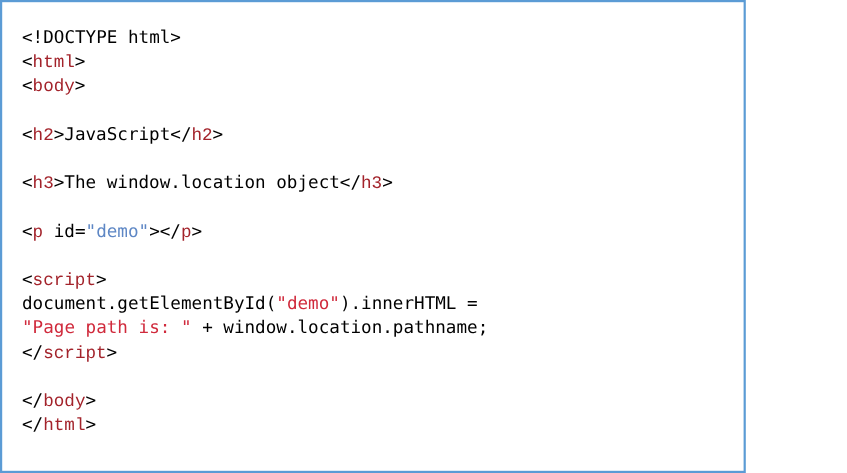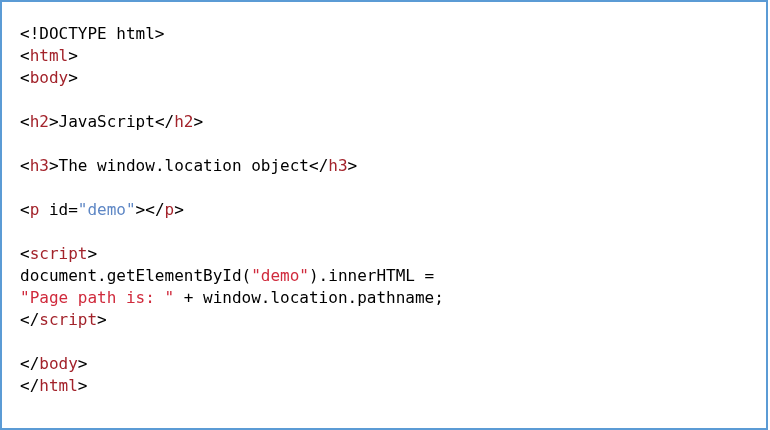--- a/index.html
+++ b/index.html
@@ -6,37 +6,37 @@
     --plain: #000000;
     --tag: #a3232b;
     --string: #d02a3c;
     --attr-value: #5e87c5;
     --border-color: #5b9bd5;
     --bg: #ffffff;
   }
   * { margin: 0; padding: 0; box-sizing: border-box; }
   html, body { background: #ffffff; }
   .code-window {
-    width: 768px;
+    width: 678px;
     height: 430px;
     background: var(--bg);
     border: 2px solid var(--border-color);
     overflow: hidden;
   }
   .code-block {
     padding: 21px 18px 0 18px;
     font-family: "DejaVu Sans Mono", "Liberation Mono", monospace;
     font-size: 16px;
     line-height: 22px;
     white-space: pre;
     color: var(--plain);
   }
   .code-line { height: 22px; }
   .tok-plain { color: var(--plain); }
-  .tok-tag { color: var(--tag); }
+  .tok-tag { color: var(--tag); font-family: Liberation Mono, monospace; }
   .tok-string { color: var(--string); }
   .tok-attr_value { color: var(--attr-value); }
 </style>
 </head>
 <body>
 
 <div class="code-window">
   <div class="code-block"><div class="code-line"><span class="tok-plain">&lt;!DOCTYPE html&gt;</span></div><div class="code-line"><span class="tok-plain">&lt;</span><span class="tok-tag">html</span><span class="tok-plain">&gt;</span></div><div class="code-line"><span class="tok-plain">&lt;</span><span class="tok-tag">body</span><span class="tok-plain">&gt;</span></div><div class="code-line">&nbsp;</div><div class="code-line"><span class="tok-plain">&lt;</span><span class="tok-tag">h2</span><span class="tok-plain">&gt;</span><span class="tok-plain">JavaScript</span><span class="tok-plain">&lt;/</span><span class="tok-tag">h2</span><span class="tok-plain">&gt;</span></div><div class="code-line">&nbsp;</div><div class="code-line"><span class="tok-plain">&lt;</span><span class="tok-tag">h3</span><span class="tok-plain">&gt;</span><span class="tok-plain">The window.location object</span><span class="tok-plain">&lt;/</span><span class="tok-tag">h3</span><span class="tok-plain">&gt;</span></div><div class="code-line">&nbsp;</div><div class="code-line"><span class="tok-plain">&lt;</span><span class="tok-tag">p</span><span class="tok-plain"> id=</span><span class="tok-attr_value">"demo"</span><span class="tok-plain">&gt;</span><span class="tok-plain">&lt;/</span><span class="tok-tag">p</span><span class="tok-plain">&gt;</span></div><div class="code-line">&nbsp;</div><div class="code-line"><span class="tok-plain">&lt;</span><span class="tok-tag">script</span><span class="tok-plain">&gt;</span></div><div class="code-line"><span class="tok-plain">document.getElementById(</span><span class="tok-string">"demo"</span><span class="tok-plain">).innerHTML =</span></div><div class="code-line"><span class="tok-string">"Page path is: "</span><span class="tok-plain"> + window.location.pathname;</span></div><div class="code-line"><span class="tok-plain">&lt;/</span><span class="tok-tag">script</span><span class="tok-plain">&gt;</span></div><div class="code-line">&nbsp;</div><div class="code-line"><span class="tok-plain">&lt;/</span><span class="tok-tag">body</span><span class="tok-plain">&gt;</span></div><div class="code-line"><span class="tok-plain">&lt;/</span><span class="tok-tag">html</span><span class="tok-plain">&gt;</span></div></div>
 </div>
 

